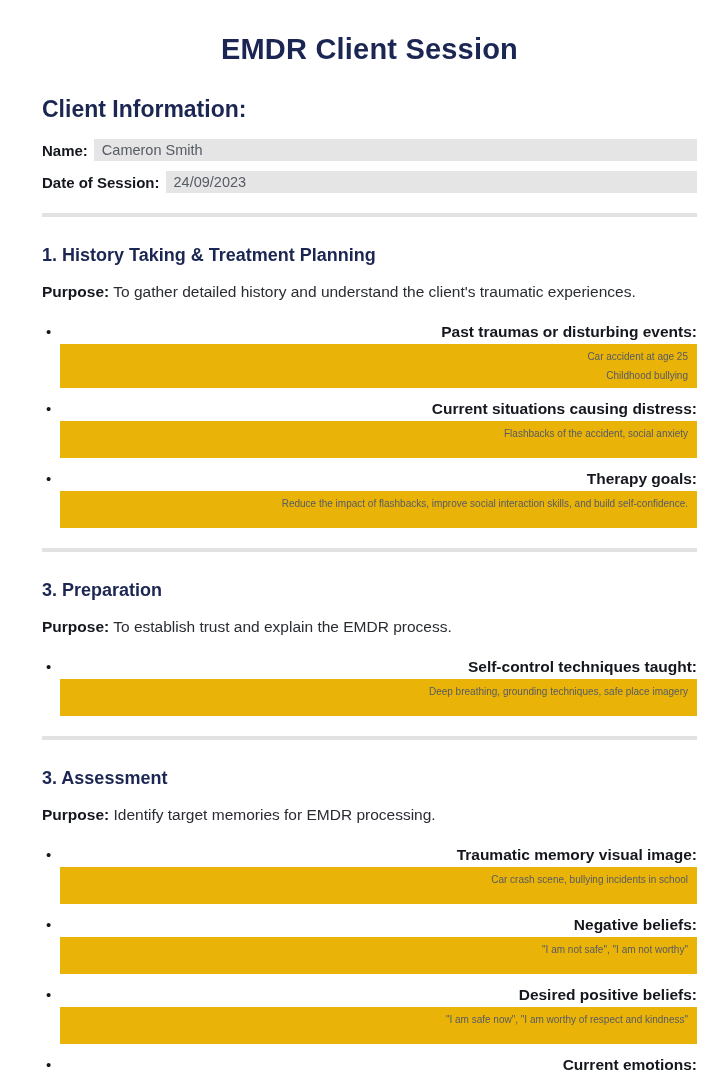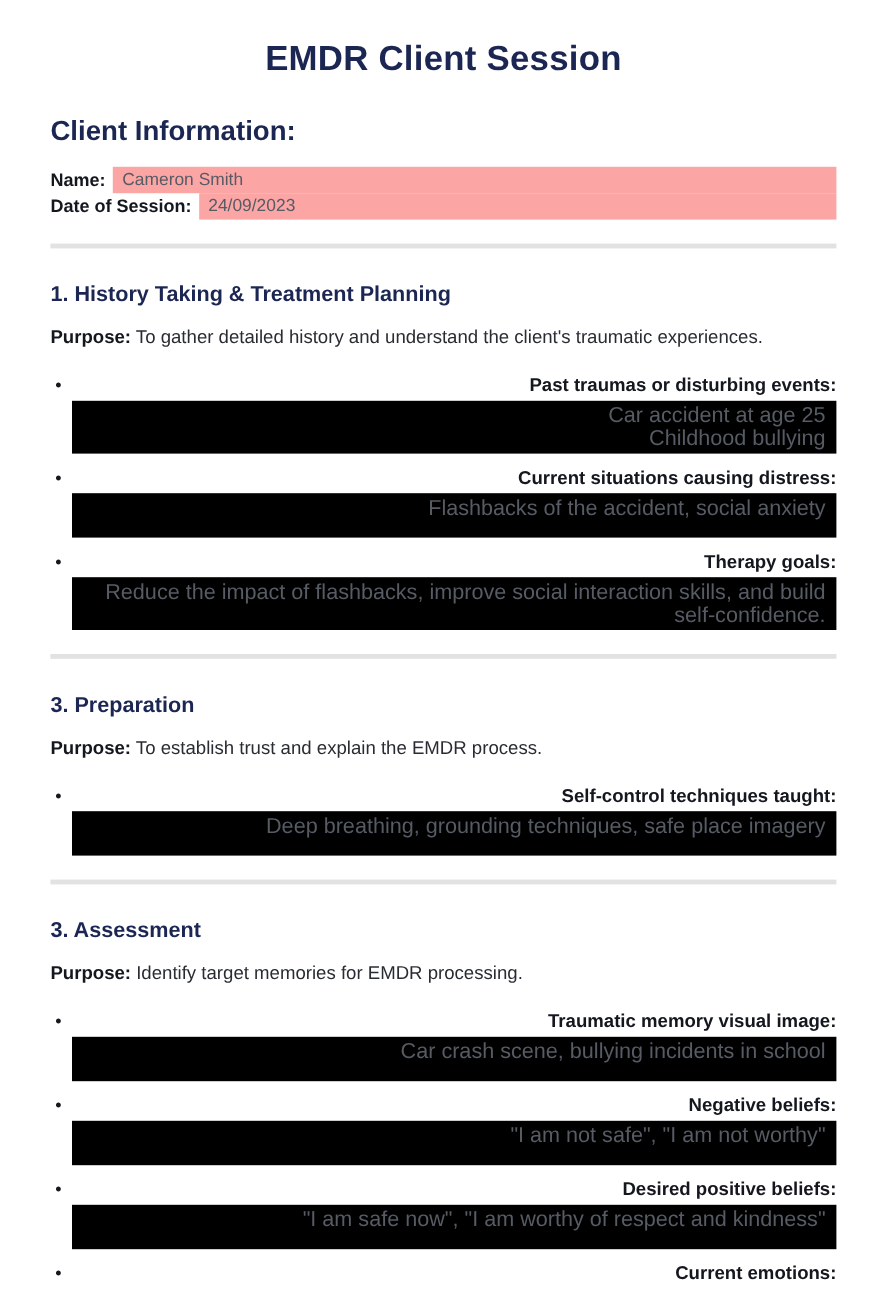--- a/index.html
+++ b/index.html
@@ -27,33 +27,34 @@
   }
   .client-heading {
     font-size: 23px;
     font-weight: bold;
     color: #1b2653;
     margin: 6px 0 16px 0;
   }
   .field-row {
     display: flex;
     align-items: stretch;
+    margin-bottom: 10px;
     font-size: 15px;
     justify-content: space-between;
   }
   .field-label {
     font-weight: bold;
     white-space: nowrap;
     margin-right: 6px;
     align-self: center;
     color: #15171f;
   }
   .field-value {
     flex: 1;
-    background: #fca5a5;
+    background: #e5e5e5;
     color: #565b64;
     font-size: 14.5px;
     padding: 3px 8px;
     min-height: 16px;
     line-height: 16px;
   }
   .two-col {
     display: flex;
     gap: 14px;
     margin-bottom: 0;
@@ -101,23 +102,23 @@
     font-size: 15px;
     color: #15171f;
   }
   .item-label {
     font-weight: bold;
     font-size: 15.5px;
     color: #15171f;
     margin-bottom: 3px;
   }
   .item-value {
-    background: #000000;
+    background: #eab308;
     color: #565b64;
-    font-size: 18px;
+    font-size: 10px;
     line-height: 19px;
     padding: 3px 9px;
     min-height: 31px;
     white-space: pre-line;
   }
 </style>
 </head>
 <body>
 
 <div class="page">

